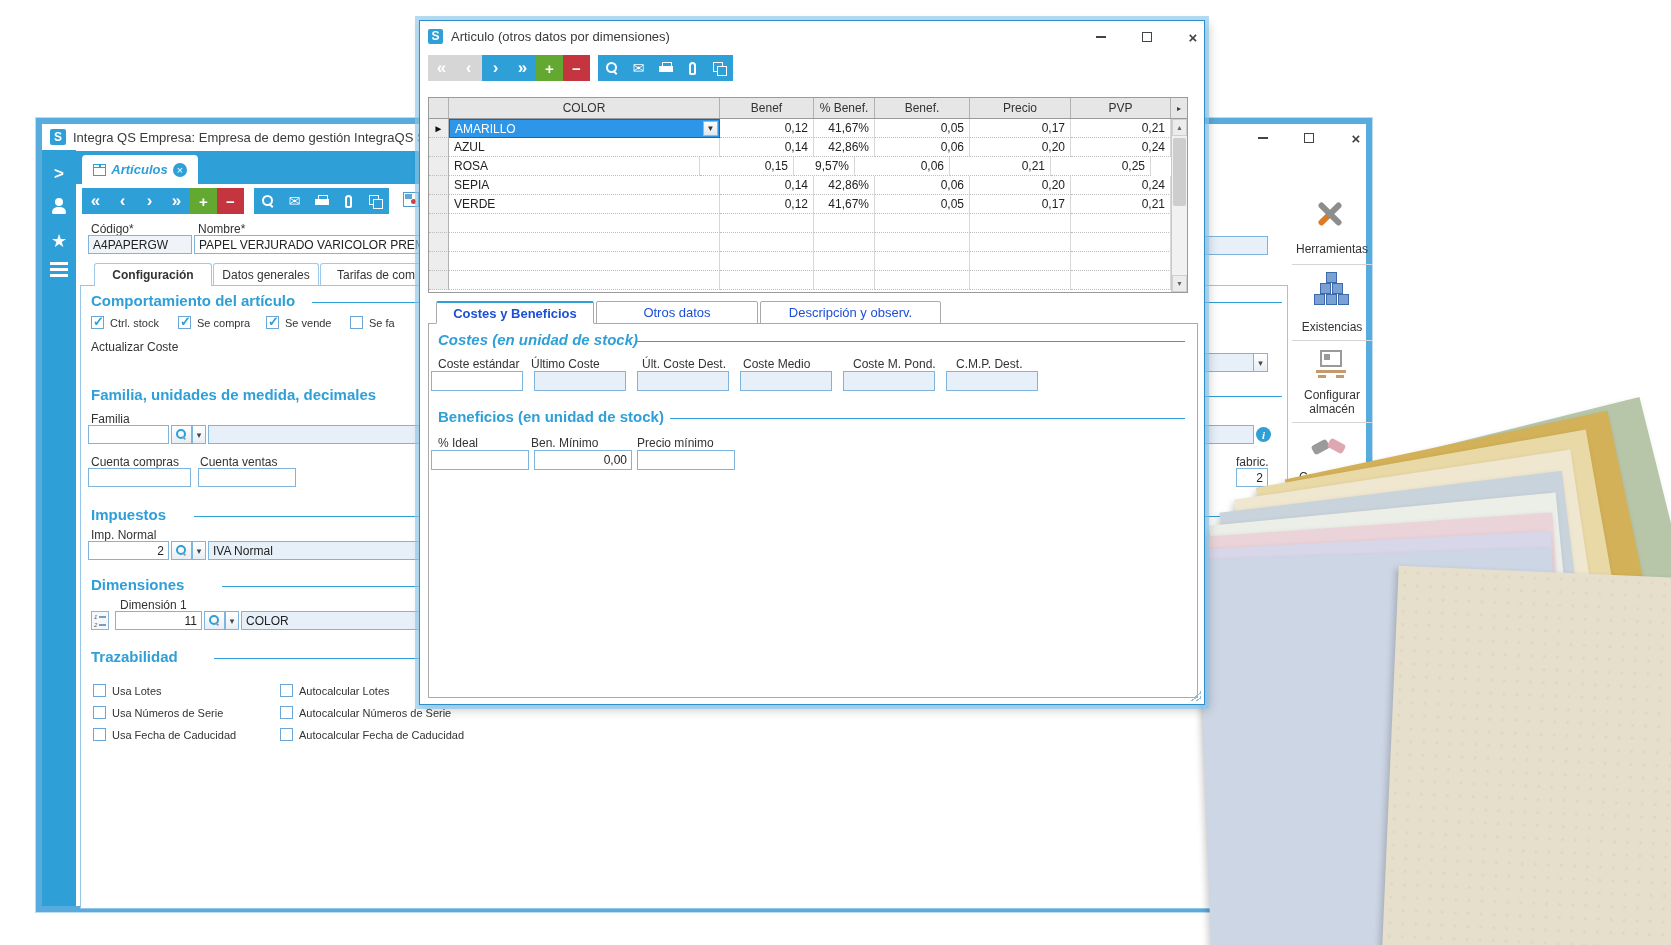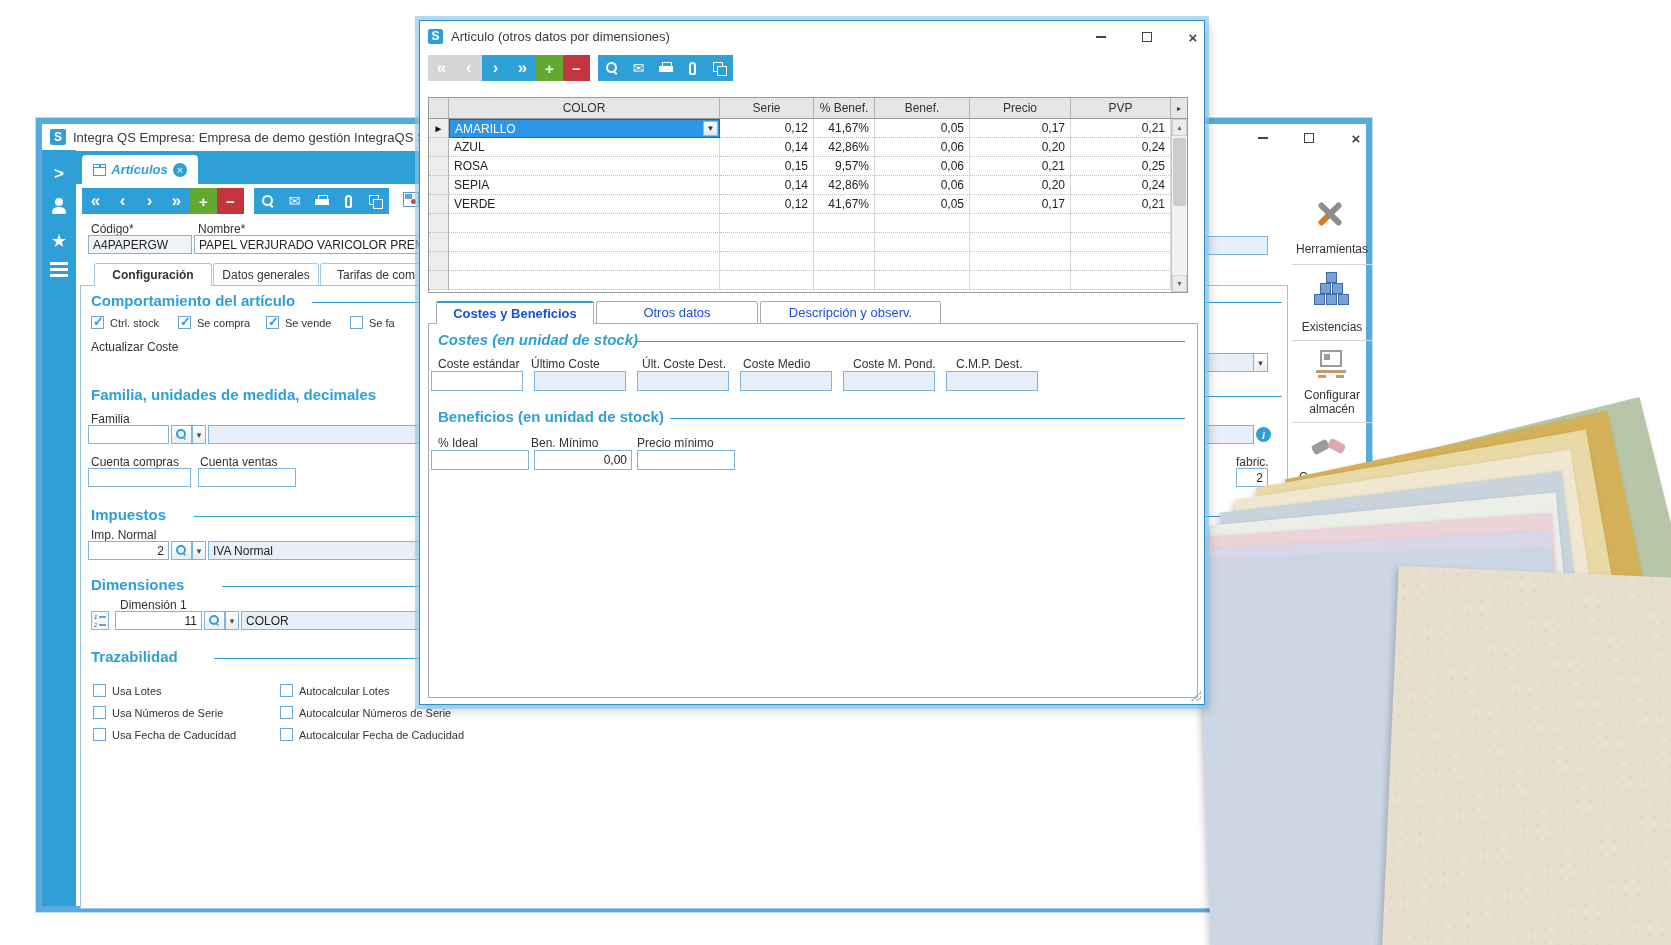--- a/index.html
+++ b/index.html
@@ -433,21 +433,21 @@
         </div>
       <div class="tbtn b-blue">
           <span class="i-copy"></span>
         </div>
     </div>
 
     <div class="grid" style="left:8px; top:76px; width:760px; height:196px;">
       <div class="g-head">
         <div class="g-hc" style="width:20px;"></div>
         <div class="g-hc" style="width:271px;">COLOR</div>
-        <div class="g-hc" style="width:94px;">Serie</div>
+        <div class="g-hc" style="width:94px;">Benef</div>
         <div class="g-hc" style="width:61px;">% Benef.</div>
         <div class="g-hc" style="width:95px;">Benef.</div>
         <div class="g-hc" style="width:101px;">Precio</div>
         <div class="g-hc" style="width:100px;">PVP</div>
         <div class="g-hc" style="width:16px; border-right:none; font-size:8px;">▸</div>
       </div>
 
       <div class="g-row">
         <div class="g-c g-ind" style="width:20px;">►</div>
         <div class="g-c g-sel" style="width:271px;">
@@ -466,21 +466,21 @@
         <div class="g-c" style="width:271px;">AZUL</div>
         <div class="g-c num" style="width:94px;">0,14</div>
         <div class="g-c num" style="width:61px;">42,86%</div>
         <div class="g-c num" style="width:95px;">0,06</div>
         <div class="g-c num" style="width:101px;">0,20</div>
         <div class="g-c num" style="width:100px;">0,24</div>
       </div>
 
       <div class="g-row">
         <div class="g-c g-ind" style="width:20px;"></div>
-        <div class="g-c" style="width:271px;">ROSA</div>
+        <div class="g-c" style="width:251px;">ROSA</div>
         <div class="g-c num" style="width:94px;">0,15</div>
         <div class="g-c num" style="width:61px;">9,57%</div>
         <div class="g-c num" style="width:95px;">0,06</div>
         <div class="g-c num" style="width:101px;">0,21</div>
         <div class="g-c num" style="width:100px;">0,25</div>
       </div>
 
       <div class="g-row">
         <div class="g-c g-ind" style="width:20px;"></div>
         <div class="g-c" style="width:271px;">SEPIA</div>

